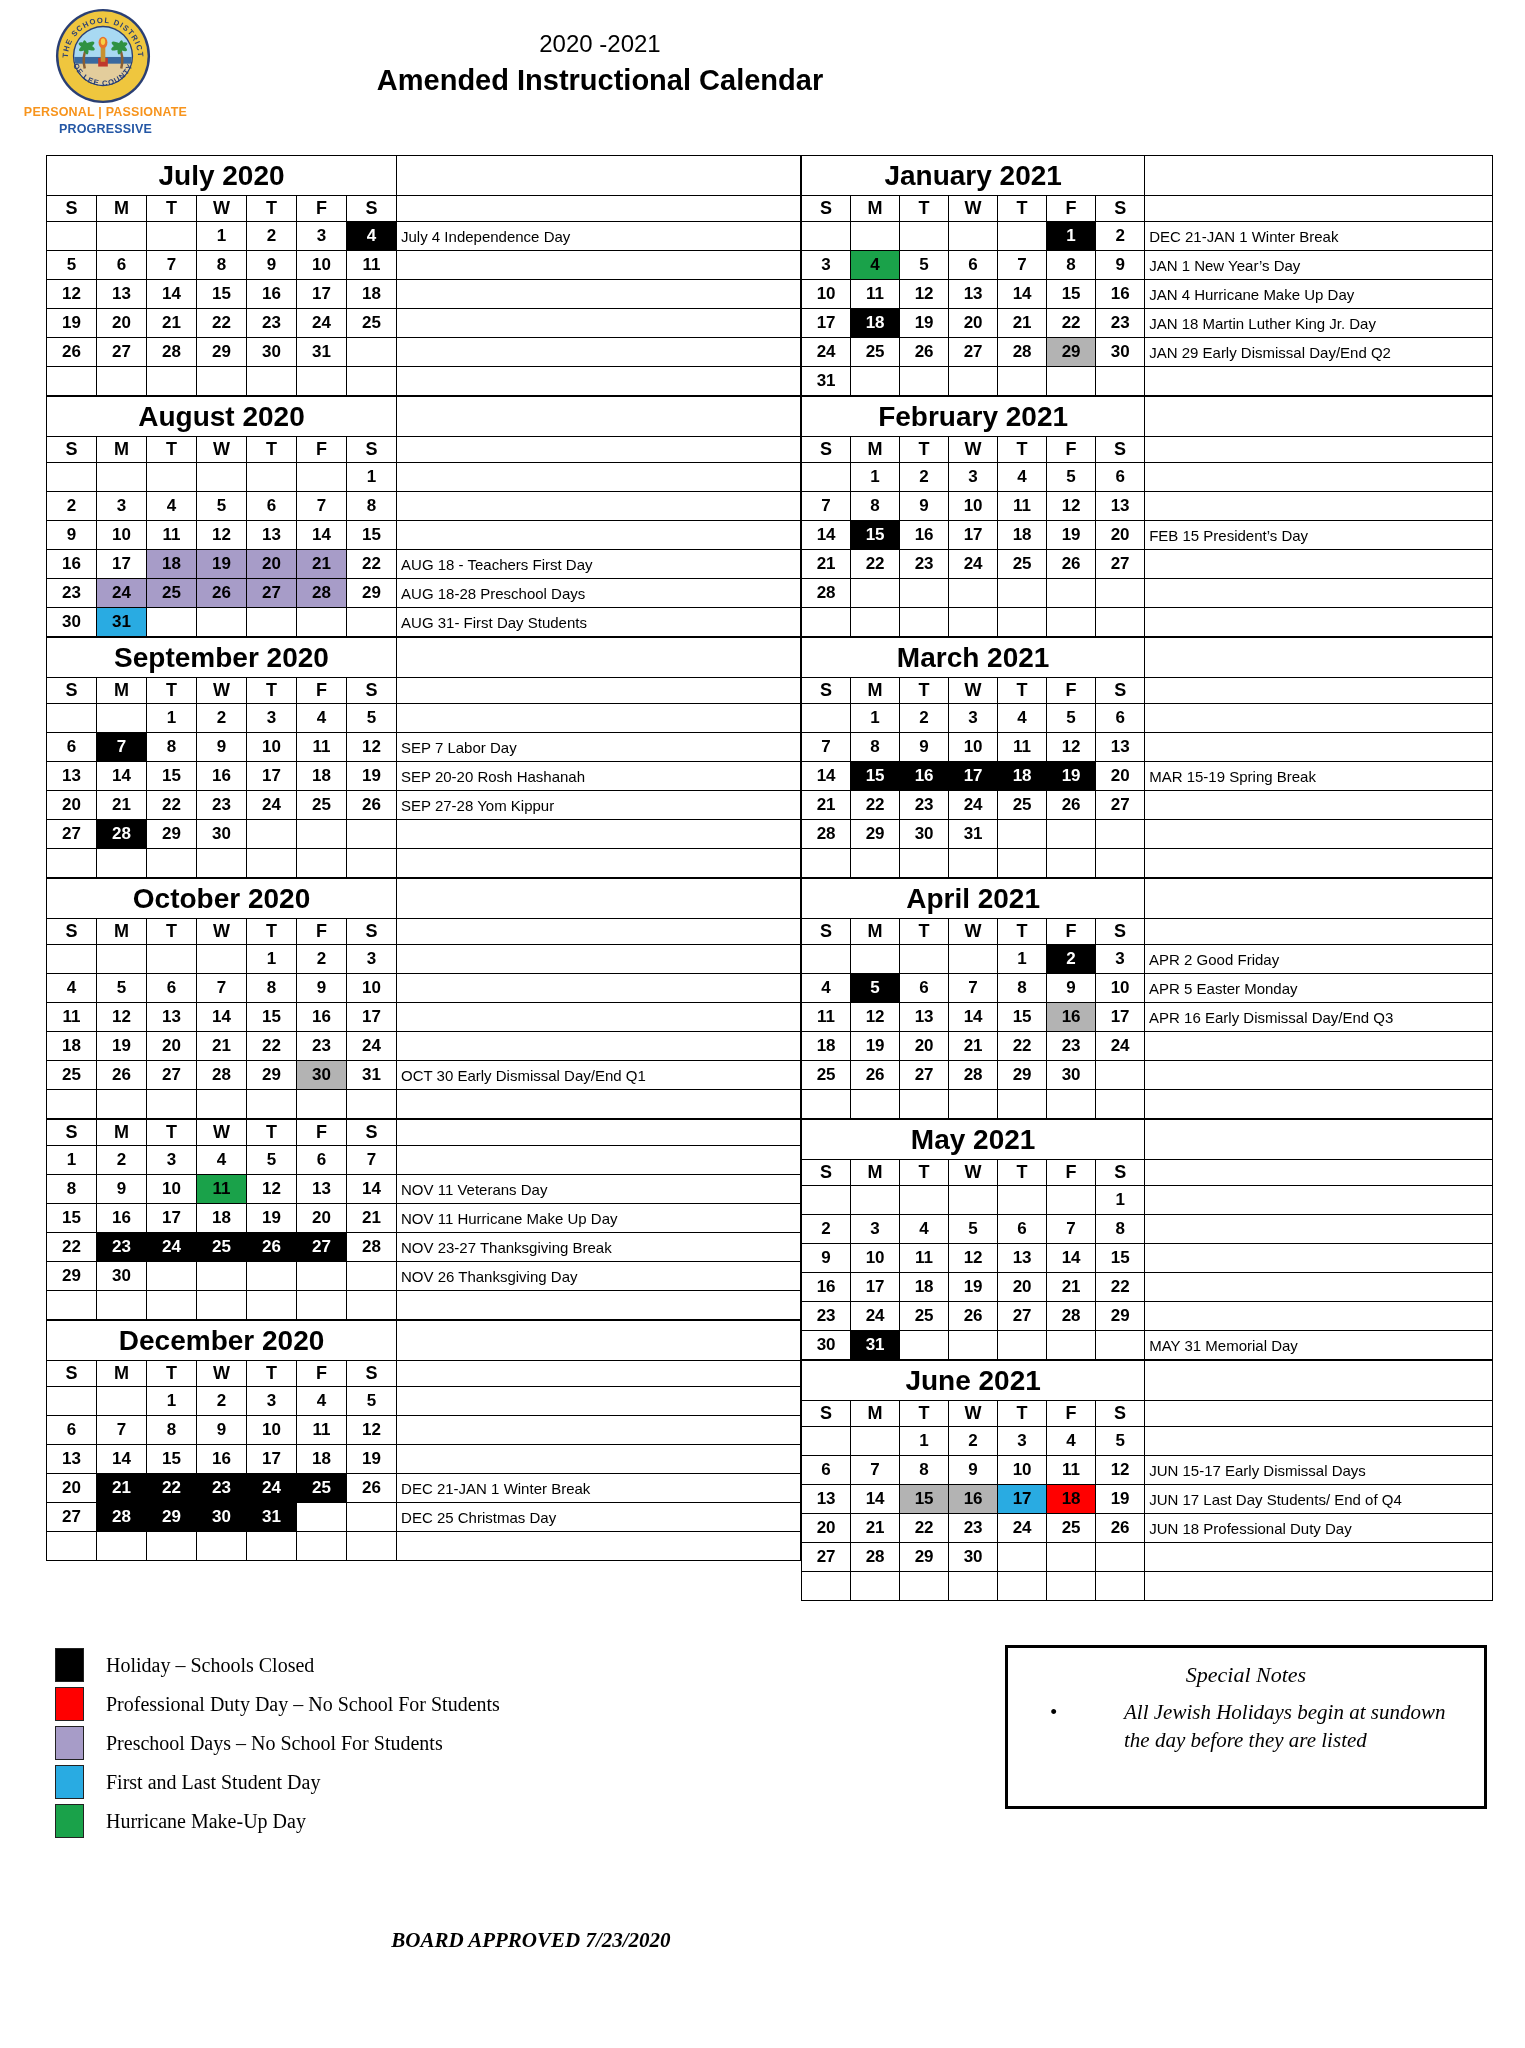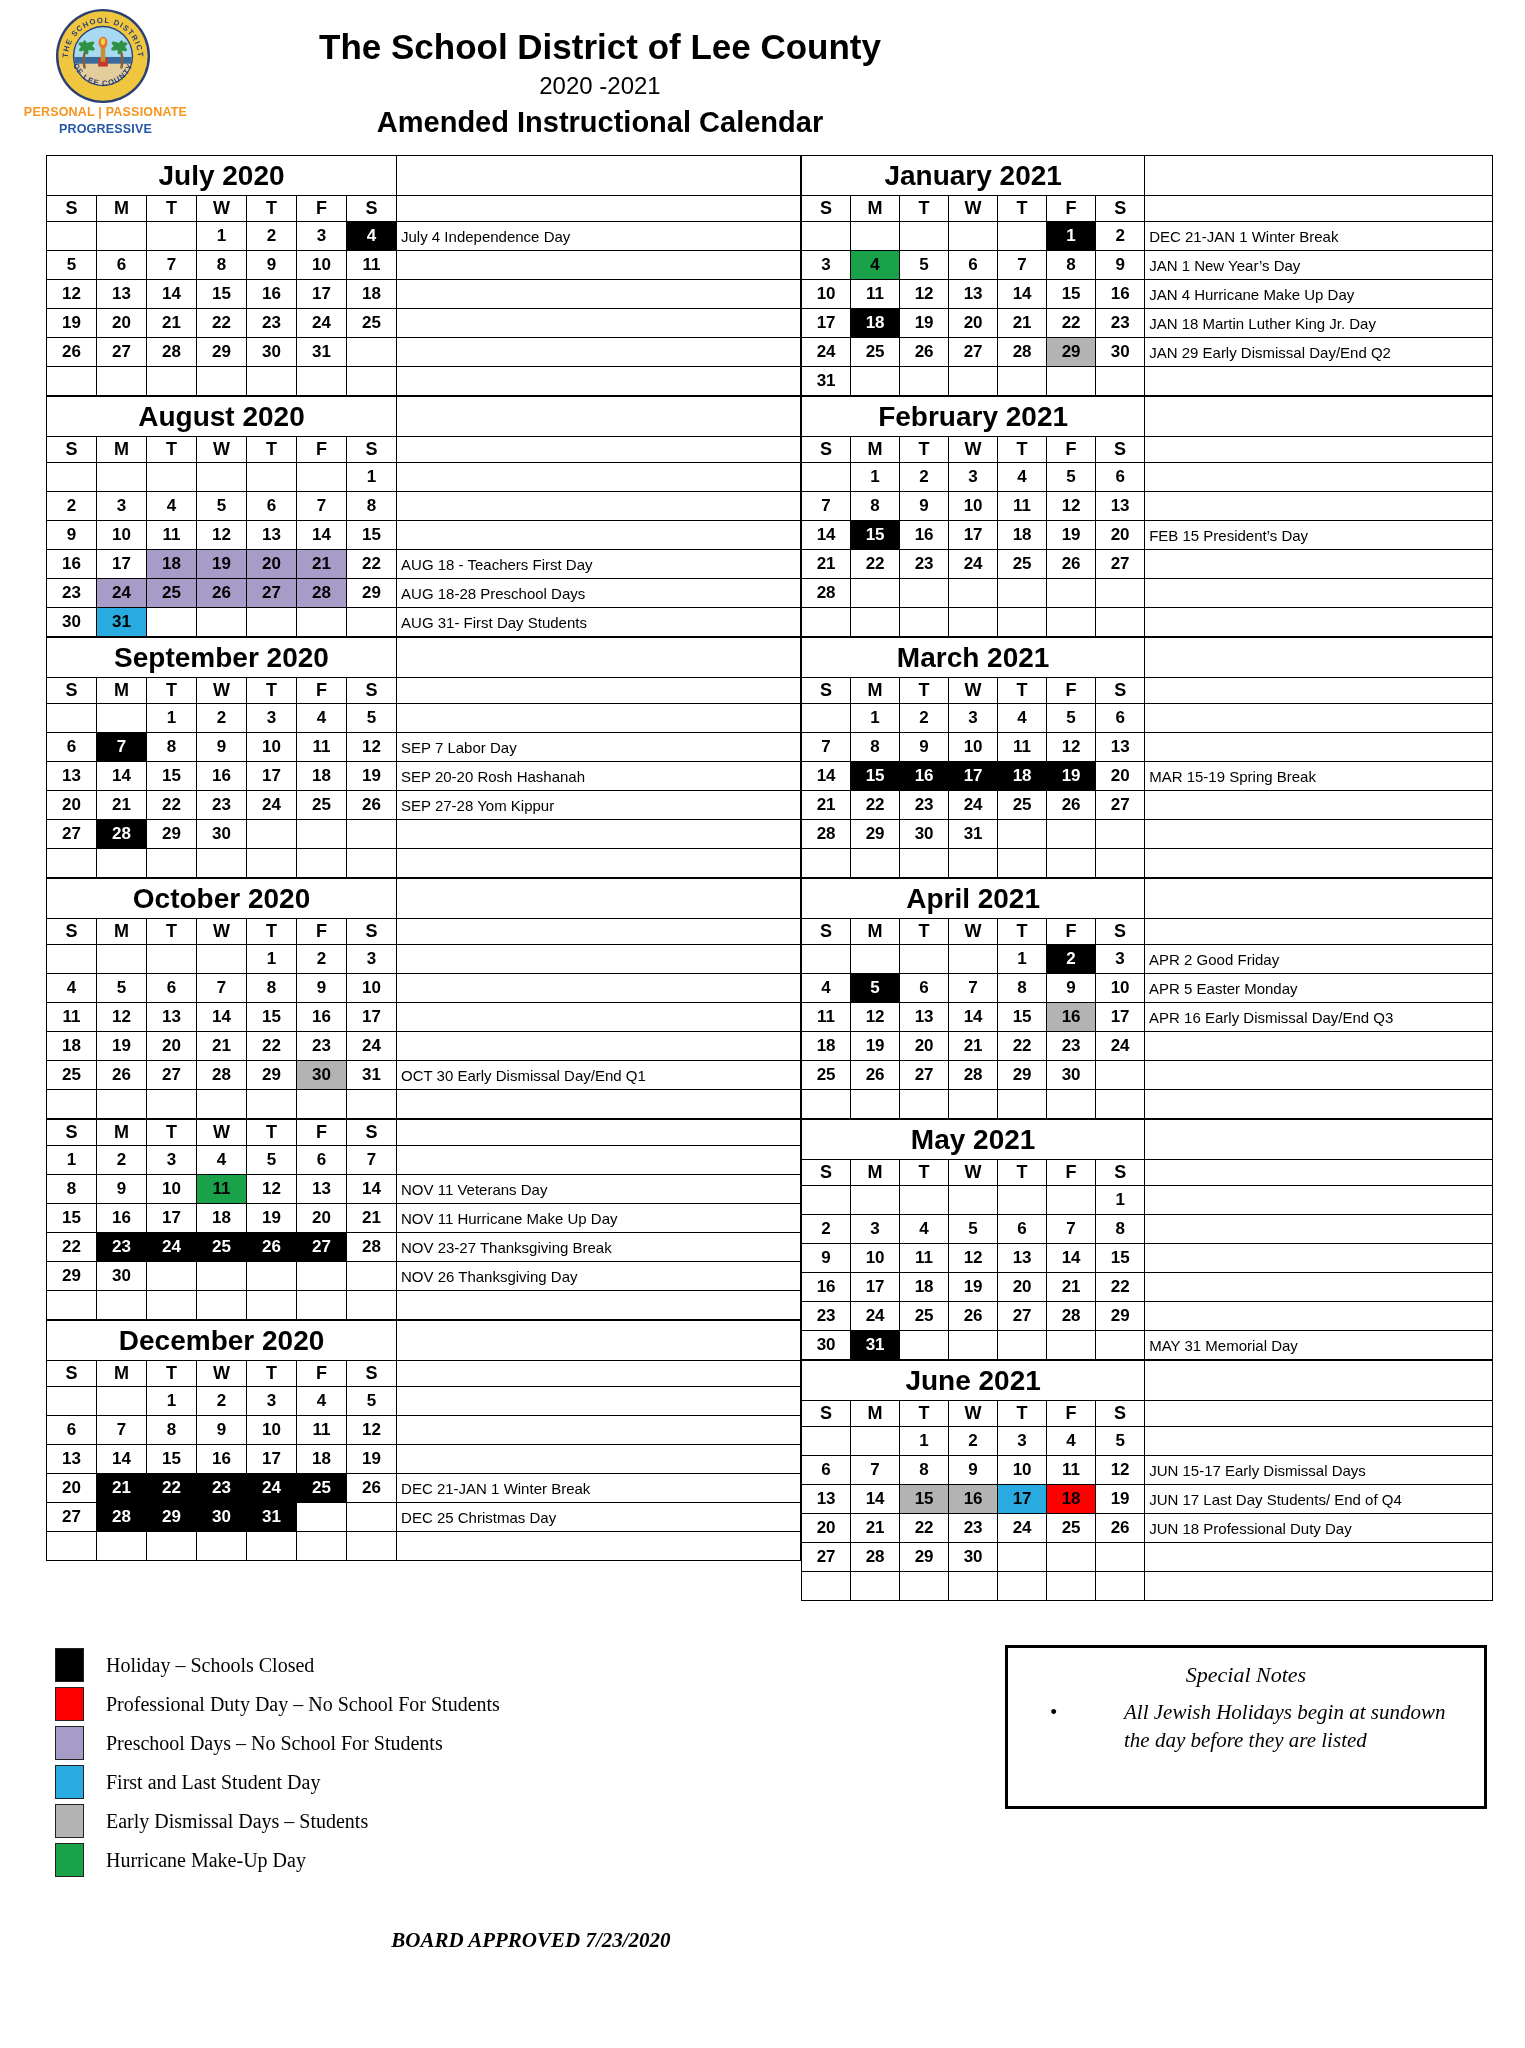--- a/index.html
+++ b/index.html
@@ -89,21 +89,20 @@
       <textPath href="#arcBot" startOffset="50%" text-anchor="middle" id="seal-bottom-text">OF LEE COUNTY</textPath>
     </text>
   </svg>
 
   <div class="brand">
     <span class="l1">PERSONAL | PASSIONATE</span><br>
     <span class="l2">PROGRESSIVE</span>
   </div>
 
   <div class="titles">
-    <div class="t1">The School District of Lee County</div>
     <div class="t2">2020 -2021</div>
     <div class="t3">Amended Instructional Calendar</div>
   </div>
 
   <div class="cal">
     <div class="col" id="col-left">
         <table class="month left">
           <colgroup>
             <col style="width: 50px;">
             <col style="width: 50px;">
@@ -1171,24 +1170,20 @@
       </div>
       <div class="legend-item">
         <span class="swatch" style="background: rgb(167, 156, 200);"></span>
         <span class="legend-label">Preschool Days – No School For Students</span>
       </div>
       <div class="legend-item">
         <span class="swatch" style="background: rgb(41, 171, 226);"></span>
         <span class="legend-label">First and Last Student Day</span>
       </div>
       <div class="legend-item">
-        <span class="swatch" style="background: rgb(179, 179, 179);"></span>
-        <span class="legend-label">Early Dismissal Days – Students</span>
-      </div>
-      <div class="legend-item">
         <span class="swatch" style="background: rgb(26, 162, 74);"></span>
         <span class="legend-label">Hurricane Make-Up Day</span>
       </div>
     </div>
 
   <div class="notes">
     <div class="notes-title">Special Notes</div>
     <div class="notes-list" id="notes-list">
         <div class="notes-item">
           <span class="bullet">•</span>

